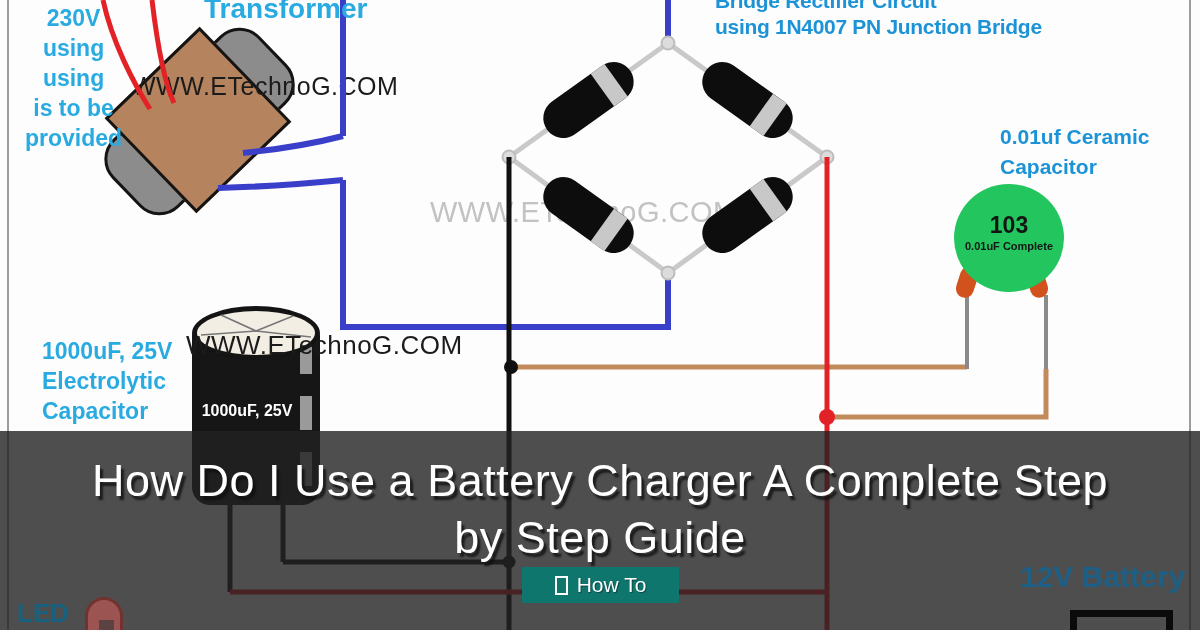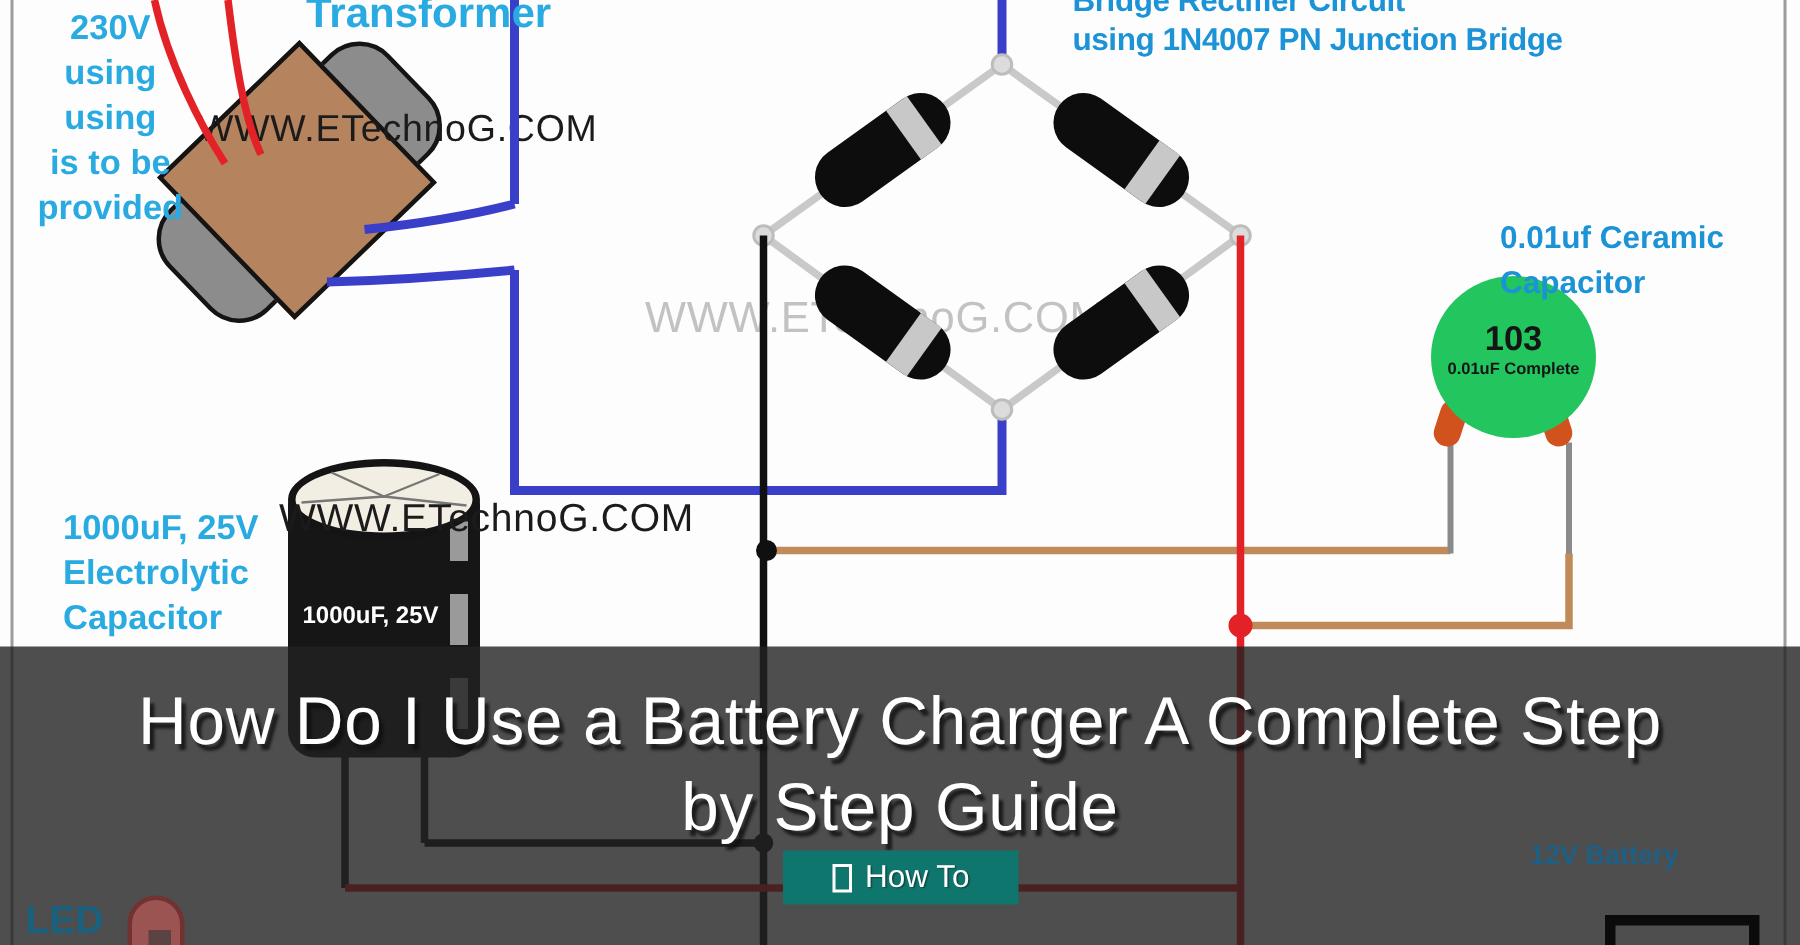--- a/index.html
+++ b/index.html
@@ -49,41 +49,41 @@
   .ccap-code { margin-top:30px; font-weight:bold; font-size:23px; color:#151515; line-height:1; }
   .ccap-val  { font-weight:bold; font-size:11px; color:#151515; margin-top:3px; }
 
   
   .lbl { position:absolute; font-weight:bold; white-space:nowrap; z-index:8; }
   .cyan { color:#29abe2; }
   .blue { color:#1b93d6; }
   .lbl-supply   { left:25px; top:3px;  font-size:23px; line-height:30px;text-align:center; }
   .lbl-transformer { left:204px; top:-7px; font-size:28px; }
   .lbl-bridge   { left:715px; top:-12px; font-size:21px; line-height:26px; letter-spacing:-0.3px; }
-  .lbl-ceramic  { left:1000px; top:122px; font-size:21px; line-height:30px;margin-top:22px; }
+  .lbl-ceramic  { left:1000px; top:122px; font-size:21px; line-height:30px; }
   .lbl-ecap     { left:42px;  top:336px; font-size:23px; line-height:30px; }
 
   
   .overlay { position:absolute; left:0; top:431px; width:1200px; height:199px;
     background:rgba(34,34,34,0.8); z-index:10; }
   .title { position:absolute; left:0; width:1200px; text-align:center; color:#ffffff;
     font-size:45px; letter-spacing:0.5px; z-index:11;
     text-shadow:3px 4px 2px rgba(15,15,15,0.8); white-space:nowrap; }
   .title-1 { top:455px; }
   .title-2 { top:512px; }
   .howto-btn { position:absolute; left:522px; top:567px; width:157px; height:36px;
     background:#0f766e; color:#fff; font-size:21px; z-index:11;
     display:flex; align-items:center; justify-content:center; gap:9px;
     border:none; cursor:pointer; font-family:inherit;
     text-shadow:1px 1px 1px rgba(0,0,0,0.4); }
   .tofu { display:inline-block; width:13px; height:19px; border:2px solid #ffffff; }
 
   
   .lbl-led     { position:absolute; left:17px;  top:598px; font-weight:bold; font-size:26px; color:#19627f; z-index:11; }
-  .lbl-battery { position:absolute; left:1020px; top:560px; font-weight:bold; font-size:18px; color:#1d5f85; z-index:11; }
+  .lbl-battery { position:absolute; left:1020px; top:560px; font-weight:bold; font-size:30px; color:#1d5f85; z-index:11; }
   .led-body { position:absolute; left:85px; top:597px; width:38px; height:40px;
     background:#9b5451; border:3px solid #713230; border-radius:19px 19px 0 0; z-index:11; }
   .led-chip { position:absolute; left:11px; top:20px; width:15px; height:14px; background:#5a4342; }
   .battery-body { position:absolute; left:1070px; top:610px; width:103px; height:28px;
     border:7px solid #0b0b0b; background:transparent; z-index:11; }
 </style>
 </head>
 <body>
 
 <div id="canvas">

